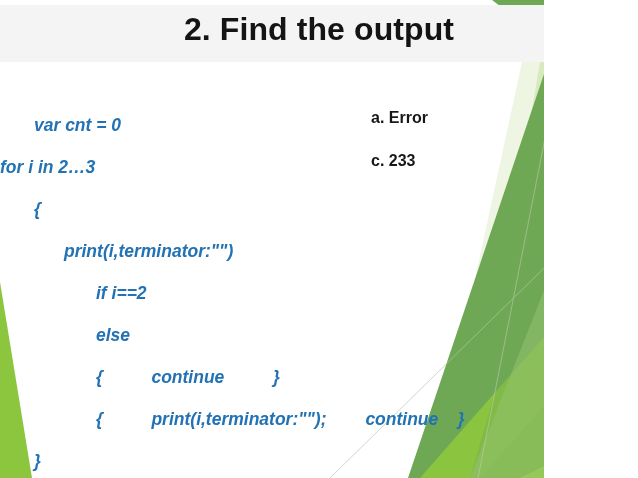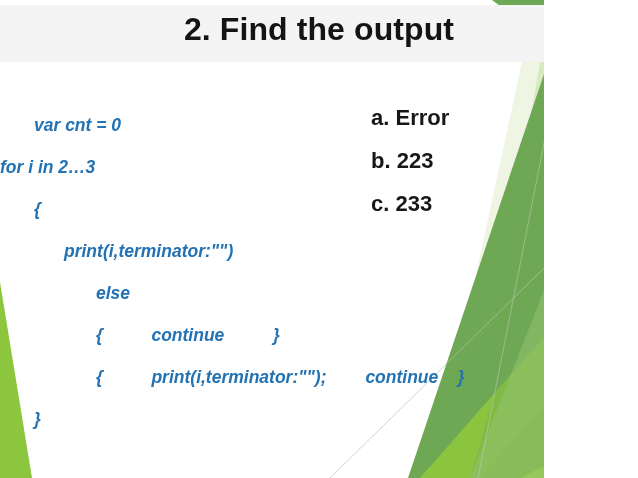--- a/index.html
+++ b/index.html
@@ -69,21 +69,21 @@
   }
 
   
   #options-list {
     position: absolute;
     left: 371px;
     top: 96px;
     width: 250px;
   }
   .option-row {
-    font-size: 22px;
+    font-size: 16px;
     font-weight: bold;
     color: #171717;
     height: 43px;
     line-height: 43px;
     white-space: nowrap;
   }
 </style>
 </head>
 <body>
 
@@ -112,25 +112,25 @@
   </svg>
 
   <div id="title-banner"></div>
   <div id="title-text">2. Find the output</div>
 
   <div id="code-block">
     <div class="code-line" style="padding-left: 34px;">var cnt = 0</div>
     <div class="code-line" style="">for i in 2…3</div>
     <div class="code-line" style="padding-left: 34px;">{</div>
     <div class="code-line" style="padding-left: 64px;">print(i,terminator:"")</div>
+    <div class="code-line" style="padding-left: 96px;">if i==2</div>
     <div class="code-line" style="padding-left: 96px;">else</div>
     <div class="code-line" style="padding-left: 96px;">{          continue          }</div>
     <div class="code-line" style="padding-left: 96px;">{          print(i,terminator:"");        continue    }</div>
     <div class="code-line" style="padding-left: 34px;">}</div>
   </div>
 
   <div id="options-list">
     <div class="option-row">a. Error</div>
-    <div class="option-row">b. 223</div>
     <div class="option-row">c. 233</div>
   </div>
 
 </div>
 
 </body></html>

